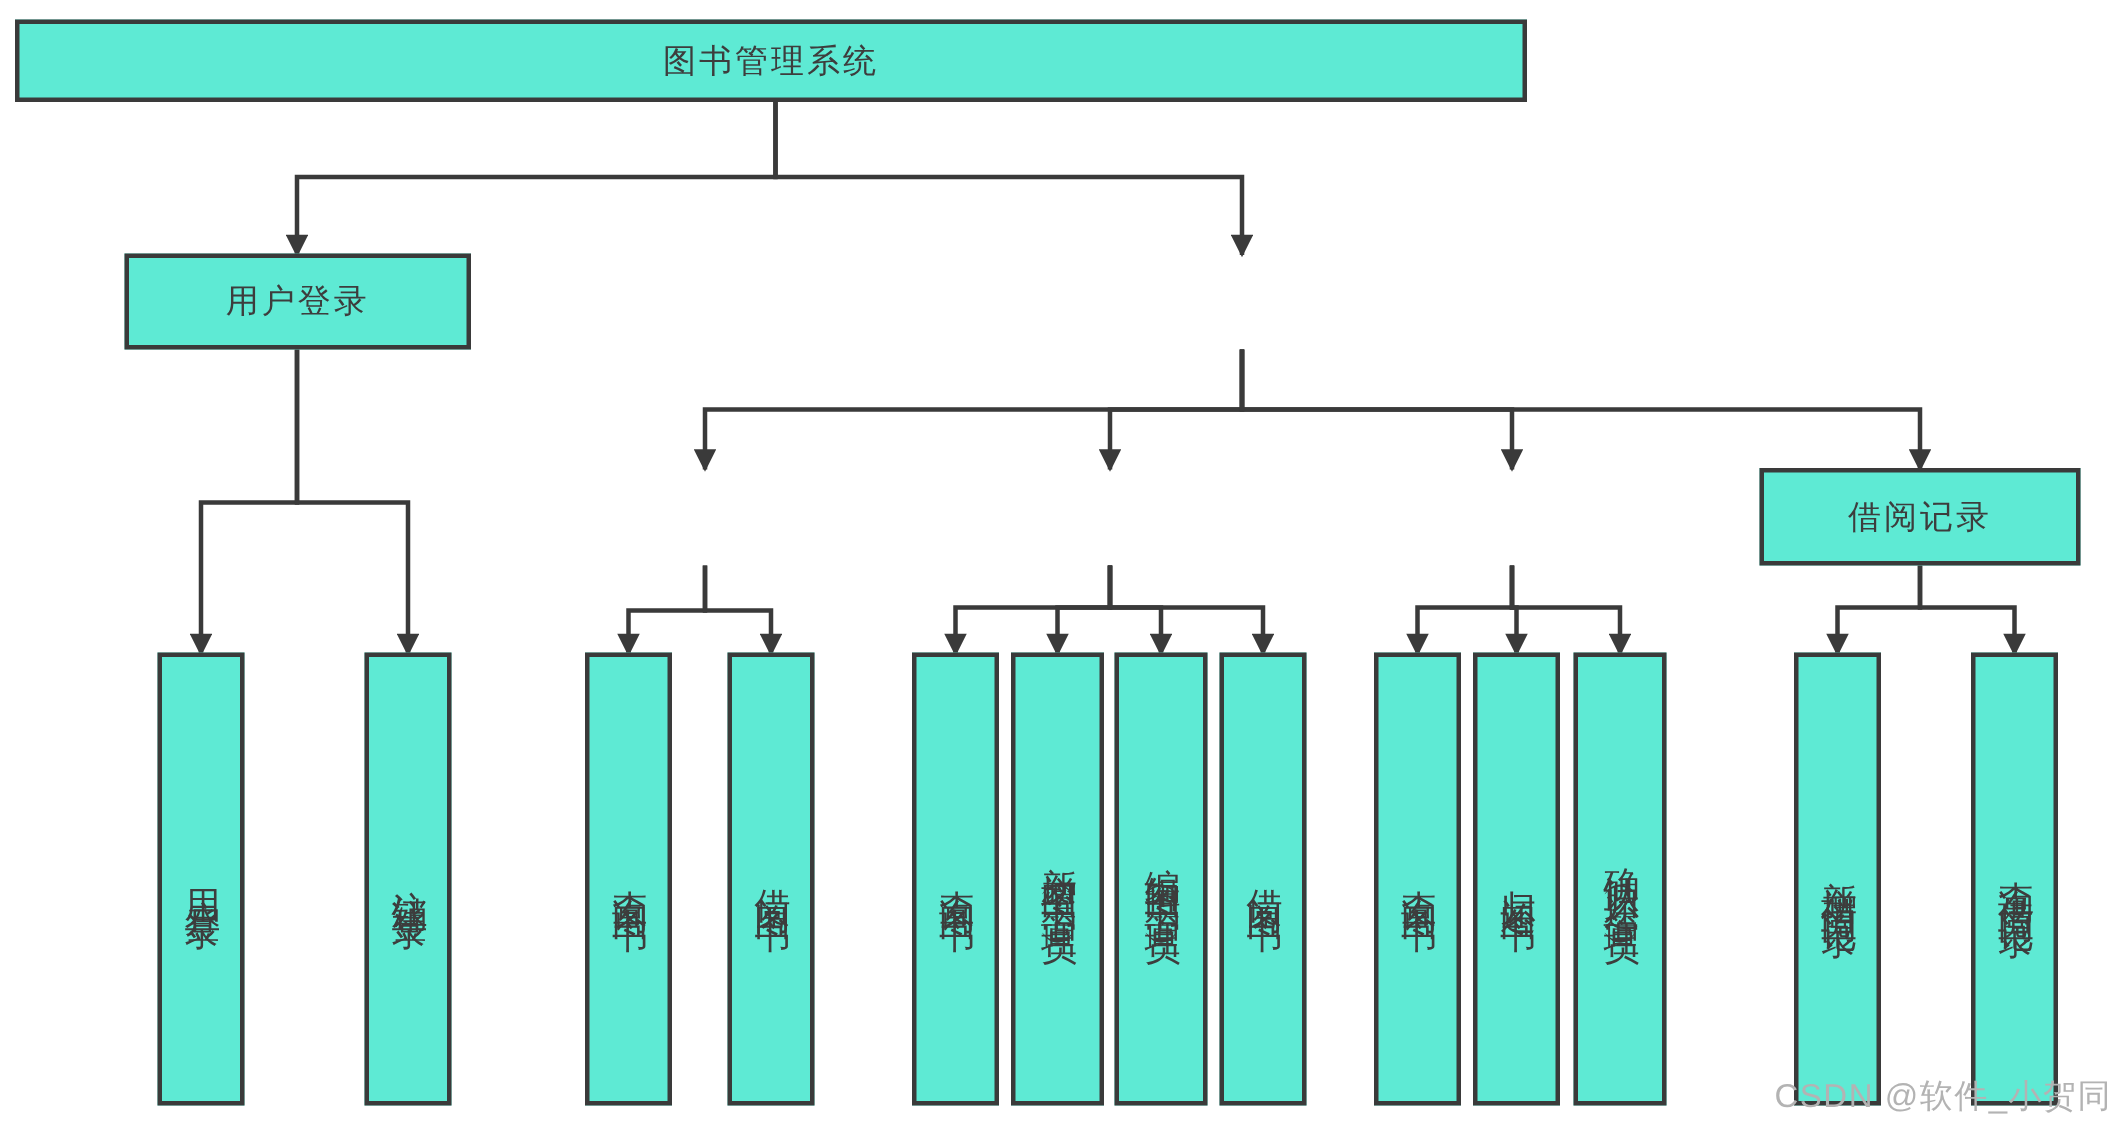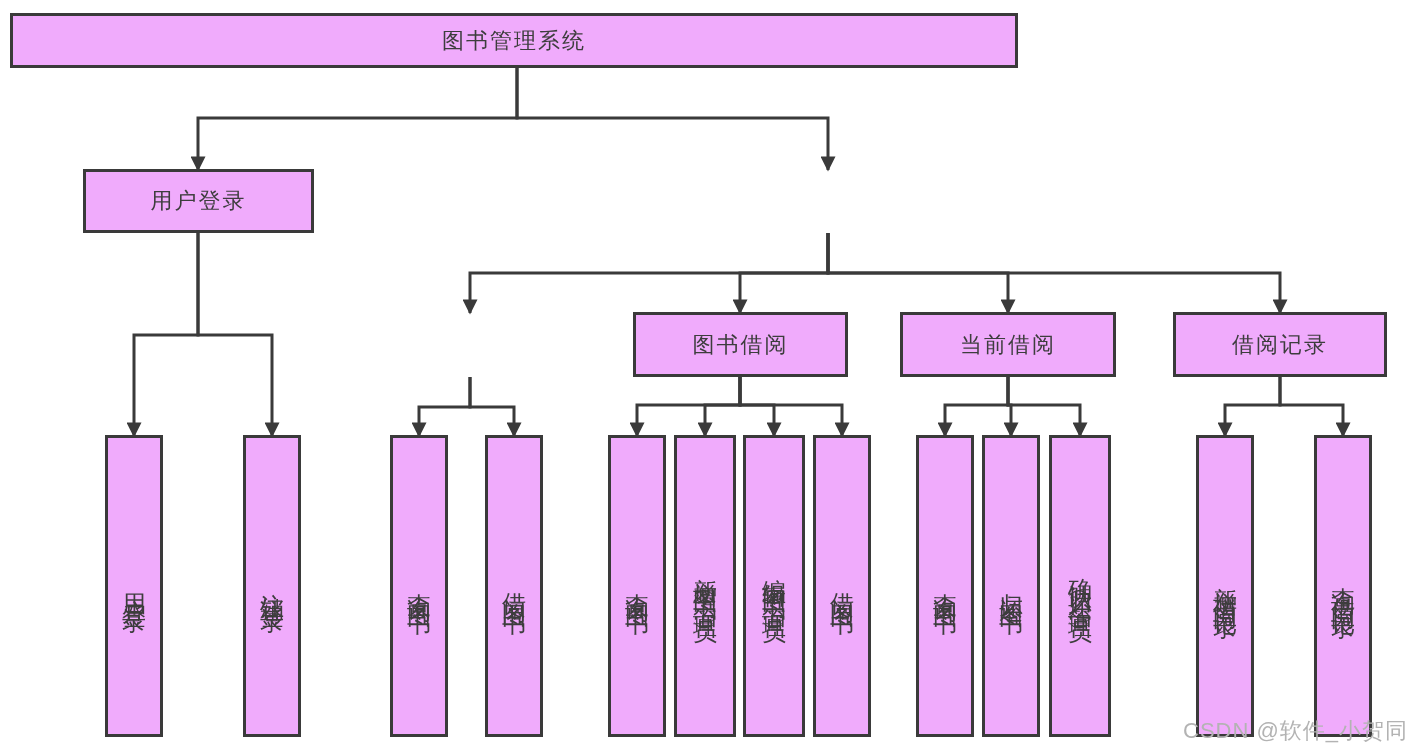--- a/index.html
+++ b/index.html
@@ -16,21 +16,21 @@
     position:relative;
     overflow:hidden;
   }
   #canvas{position:absolute;left:0;top:0;width:1405px;height:747px;}
   svg.wires{position:absolute;left:0;top:0;width:1405px;height:747px;}
   svg.wires path.edge{fill:none;stroke:var(--line);stroke-width:3;}
   .node{
     position:absolute;
     box-sizing:border-box;
     border:3px solid var(--line);
-    background:#f0abfc;
+    background:#5eead4;
     display:flex;align-items:center;justify-content:center;
     color:var(--ink);
     font-size:22px;
     letter-spacing:2px;
     text-align:center;
   }
   .node.vert{
     writing-mode:vertical-rl;
     text-orientation:mixed;
     font-size:24px;
@@ -84,22 +84,20 @@
 
       <path class="edge" d="M1280,377 V405 H1225 V436" marker-end="url(#arw)"></path>
       <path class="edge" d="M1280,377 V405 H1343 V436" marker-end="url(#arw)"></path>
     </g>
   </svg>
 
   <div class="node" style="left:10px;top:13px;width:1008px;height:55px;">图书管理系统</div>
 
   <div class="node" style="left:83px;top:169px;width:231px;height:64px;">用户登录</div>
 
-  <div class="node" style="left:633px;top:312px;width:215px;height:65px;">图书借阅</div>
-  <div class="node" style="left:900px;top:312px;width:216px;height:65px;">当前借阅</div>
   <div class="node" style="left:1173px;top:312px;width:214px;height:65px;">借阅记录</div>
 
   <div class="node vert" style="left:105px;top:435px;width:58px;height:302px;">用户登录</div>
   <div class="node vert" style="left:243px;top:435px;width:58px;height:302px;">注销登录</div>
 
   <div class="node vert" style="left:390px;top:435px;width:58px;height:302px;">查询图书</div>
   <div class="node vert" style="left:485px;top:435px;width:58px;height:302px;">借阅图书</div>
 
   <div class="node vert" style="left:608px;top:435px;width:58px;height:302px;">查询图书</div>
   <div class="node vert" style="left:674px;top:435px;width:62px;height:302px;">新增图书（管理员）</div>

